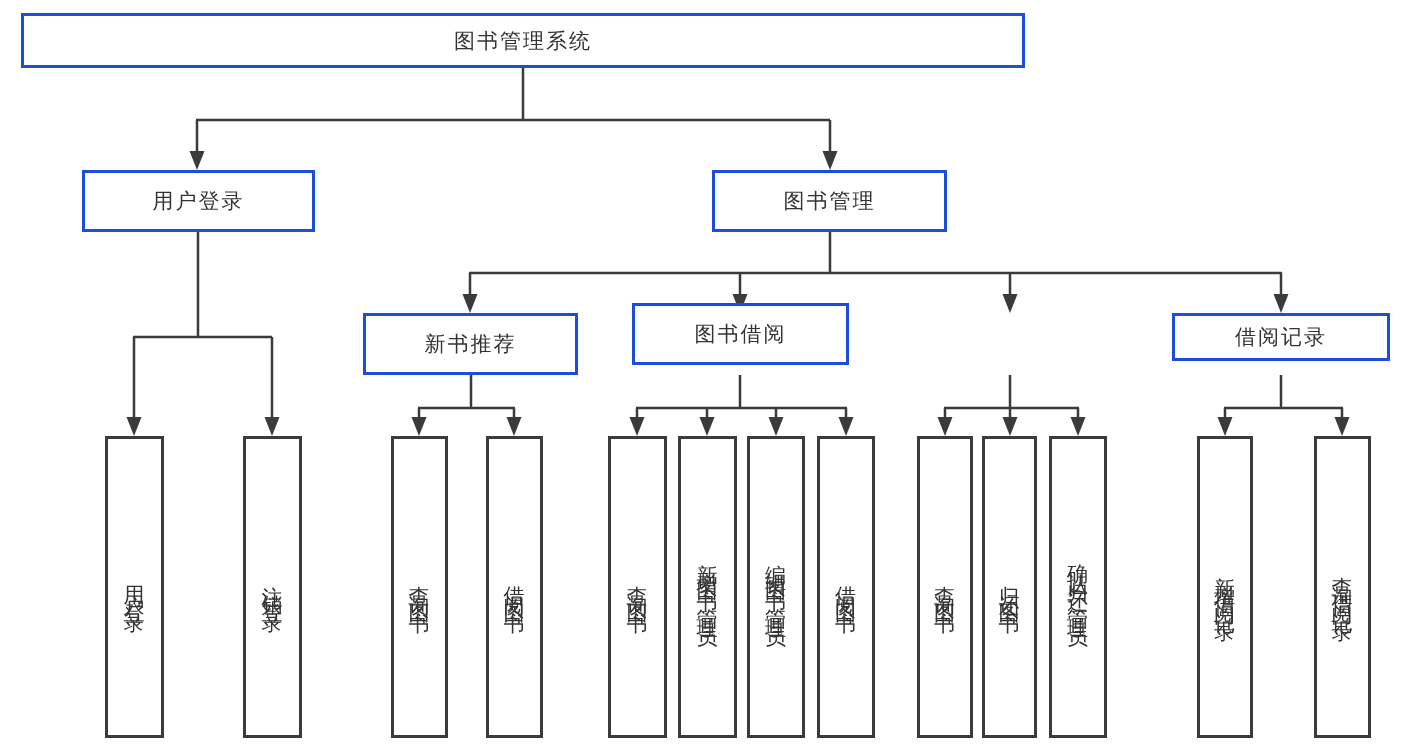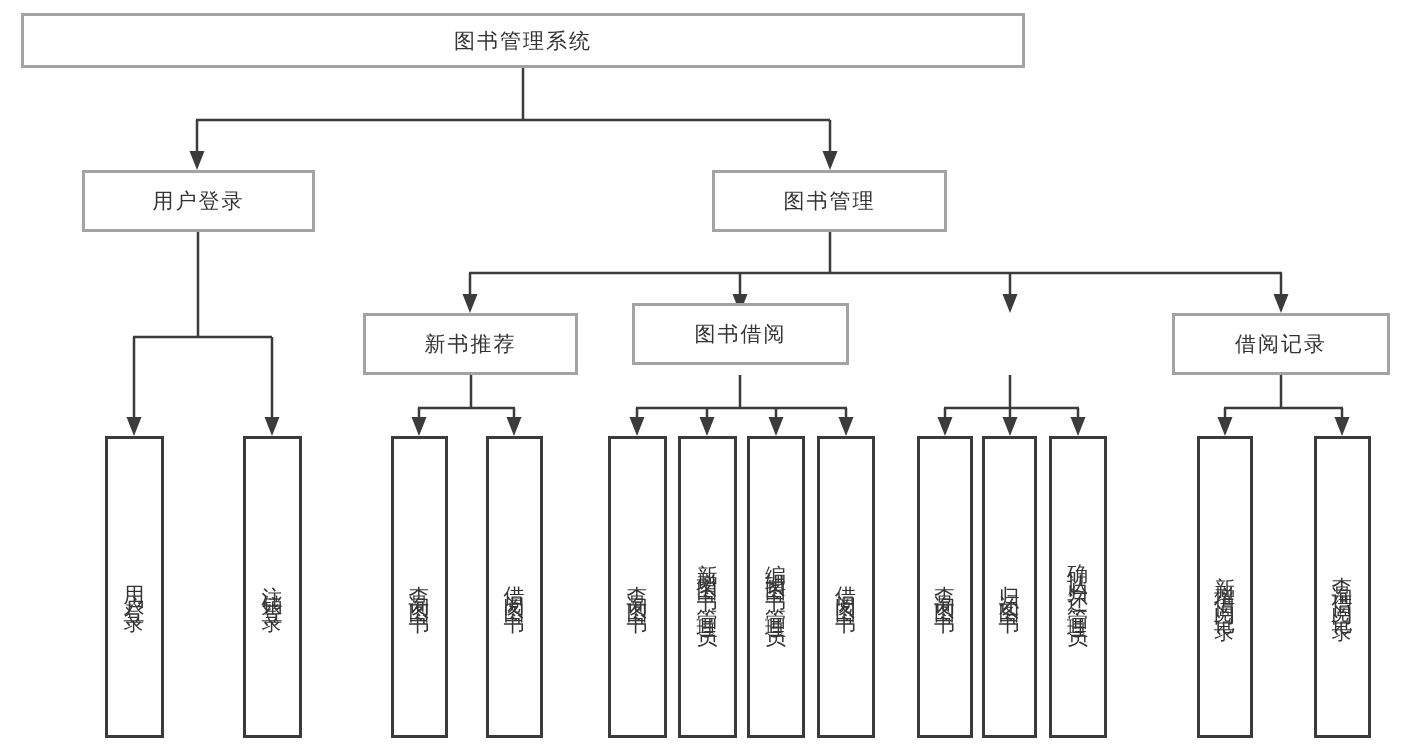--- a/index.html
+++ b/index.html
@@ -17,21 +17,21 @@
   }
   .connectors {
     position: absolute;
     left: 0;
     top: 0;
     z-index: 1;
   }
   .hbox {
     position: absolute;
     box-sizing: border-box;
-    border: 3px solid #a3a3a3;
+    border: 3px solid #1d4ed8;
     background: #ffffff;
     display: flex;
     align-items: center;
     justify-content: center;
     color: #333333;
     font-size: 21px;
     letter-spacing: 2px;
     z-index: 2;
   }
   .hbox.root { font-size: 21px; }
@@ -133,21 +133,21 @@
     "></path>
   </svg>
 
   <div class="hbox root" style="left:21px; top:13px; width:1004px; height:55px;">图书管理系统</div>
 
   <div class="hbox" style="left:82px; top:170px; width:233px; height:62px;">用户登录</div>
   <div class="hbox" style="left:712px; top:170px; width:235px; height:62px;">图书管理</div>
 
   <div class="hbox" style="left:363px; top:313px; width:215px; height:62px;">新书推荐</div>
   <div class="hbox" style="left:632px; top:303px; width:217px; height:62px;text-align:center;">图书借阅</div>
-  <div class="hbox" style="left:1172px; top:313px; width:218px; height:62px;">借阅记录</div>
+  <div class="hbox" style="left:1172px; top:313px; width:218px; height:48px;">借阅记录</div>
 
   <div class="vbox" style="left:105px; width:59px;">
     <span class="vtext">用户登录</span>
   </div>
   <div class="vbox" style="left:243px; width:59px;">
     <span class="vtext">注销登录</span>
   </div>
 
   <div class="vbox" style="left:391px; width:57px;">
     <span class="vtext">查询图书</span>

